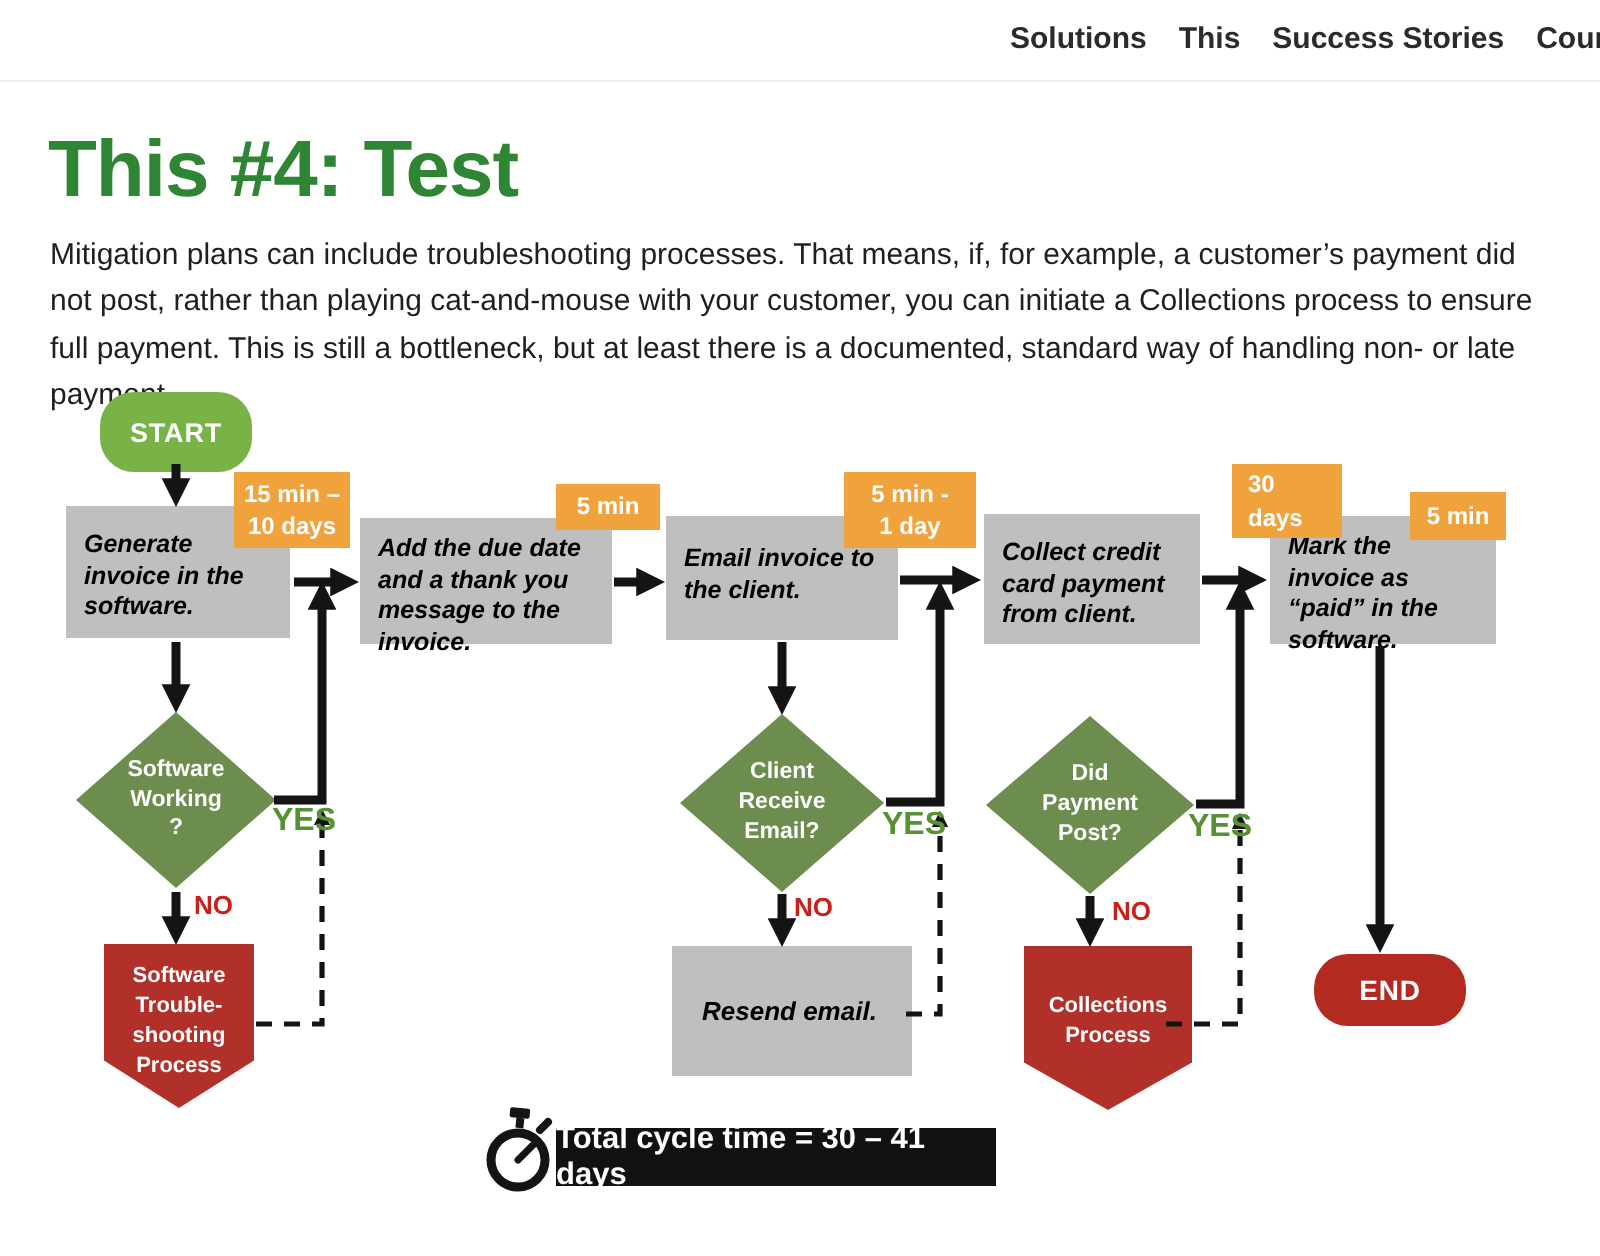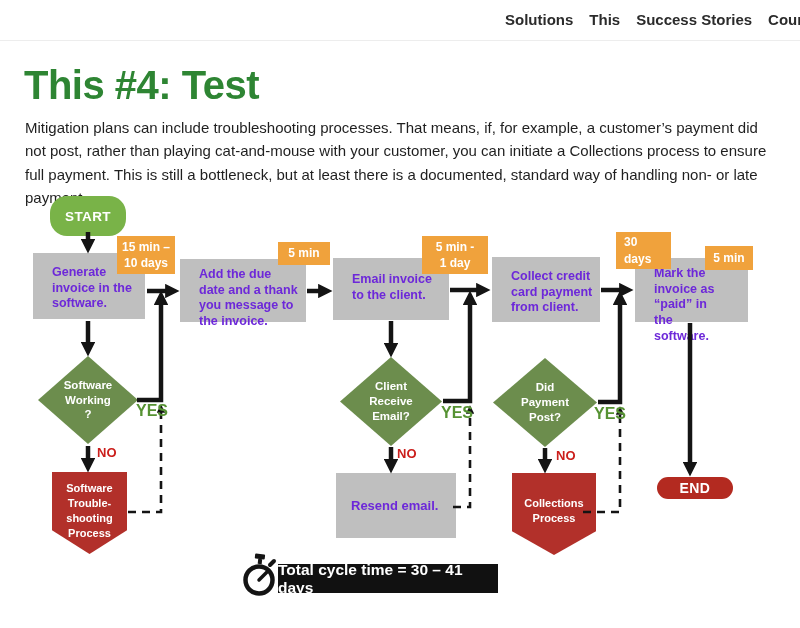--- a/index.html
+++ b/index.html
@@ -28,24 +28,24 @@
   .page-title { position:absolute; left:24px; top:63px; font-size:40px; font-weight:bold;
                 letter-spacing:-0.5px; color:#2e8533; z-index:5; }
   .intro { position:absolute; left:25px; top:116px; width:752px; font-size:15px;
            line-height:1.55; color:#1f1f1f; z-index:5; }
 
   
   .node { position:absolute; }
   .pill { border-radius:17px; color:#ffffff; font-weight:bold;
           display:flex; align-items:center; justify-content:center; letter-spacing:0.4px; }
   .start { left:50px; top:196px; width:76px; height:40px; background:#79b348; font-size:13.5px; z-index:6; }
-  .end   { left:657px; top:477px; width:76px; height:22px; background:#b32a20; font-size:14px; z-index:6; }
+  .end   { left:657px; top:477px; width:76px; height:36px; background:#b32a20; font-size:14px; z-index:6; }
 
-  .gray-box { background:#bfbfbf; color:#6d28d9; font-weight:bold; font-size:12.5px;
-              line-height:1.25; padding:8px 6px 6px 19px; z-index:6; }
+  .gray-box { background:#bfbfbf; color:#000000; font-weight:bold; font-size:12.5px;
+              line-height:1.25; padding:8px 6px 6px 9px; z-index:6;font-style:italic; }
   .box1 { left:33px;  top:253px; width:112px; height:66px; padding-top:12px; }
   .box2 { left:180px; top:259px; width:126px; height:63px; }
   .box3 { left:333px; top:258px; width:116px; height:62px; padding-top:14px; }
   .box4 { left:492px; top:257px; width:108px; height:65px; padding-top:12px; }
   .box5 { left:635px; top:258px; width:113px; height:64px; padding-right:24px; }
   .resend { left:336px; top:473px; width:120px; height:65px; display:flex;
             align-items:center; font-size:13px; padding-left:15px; }
 
   .tag { position:absolute; background:#f0a23c; color:#ffffff; font-weight:bold; font-size:12px;
          line-height:1.35; display:flex; align-items:center; justify-content:center;

